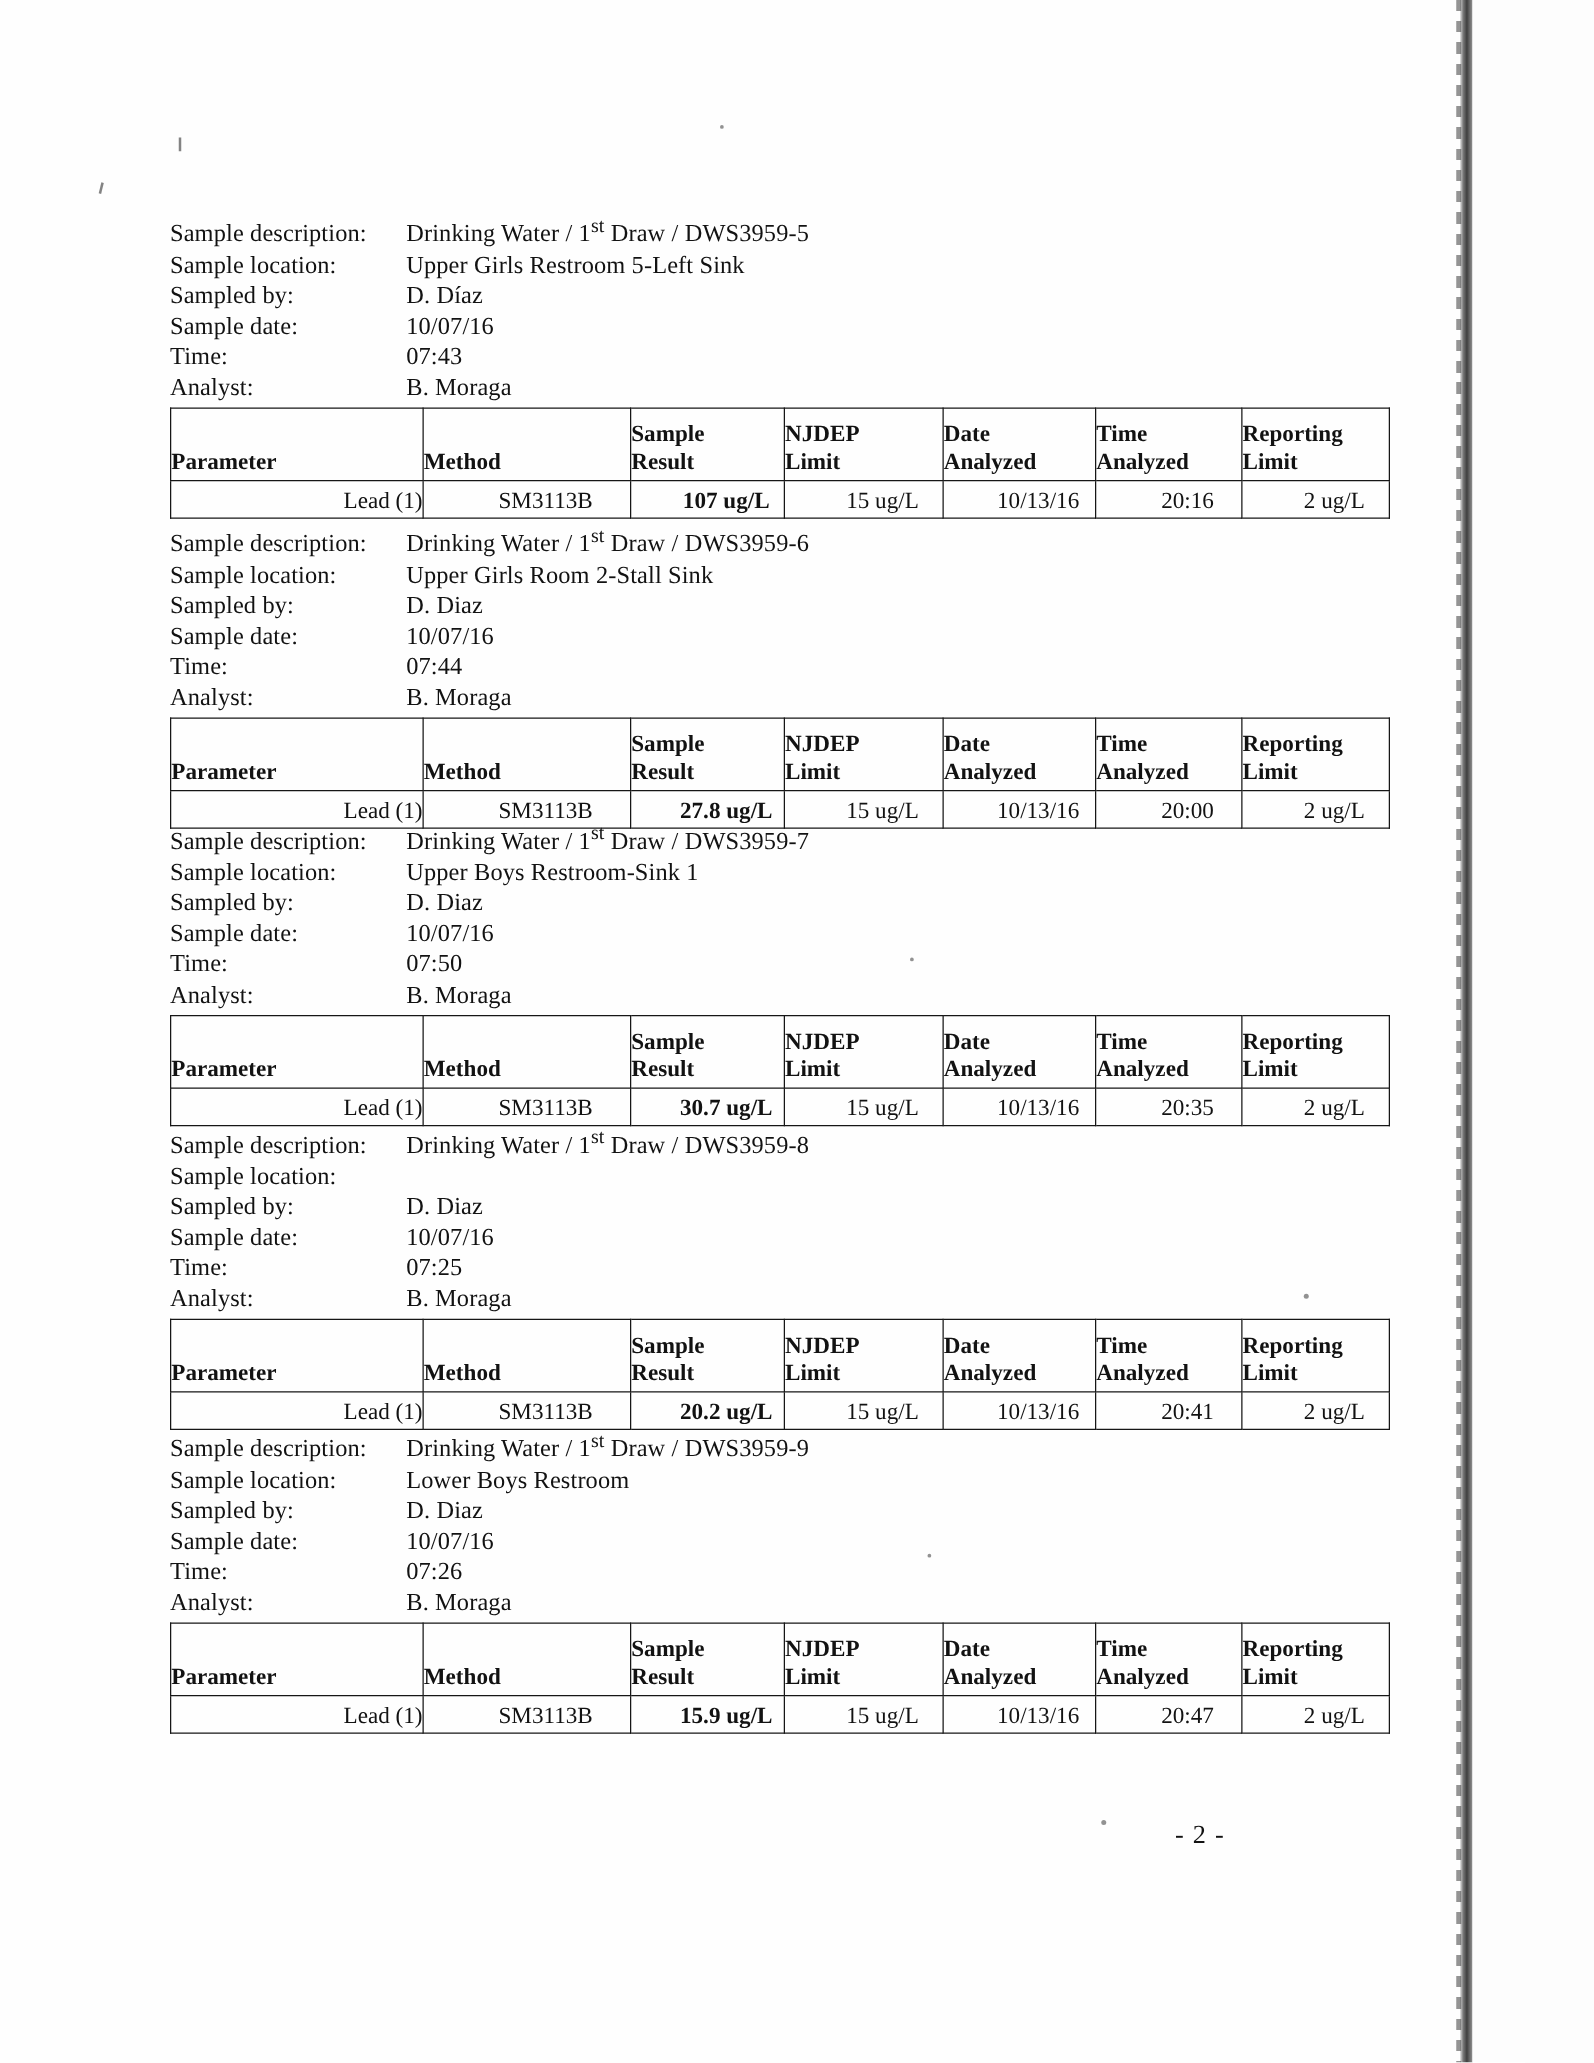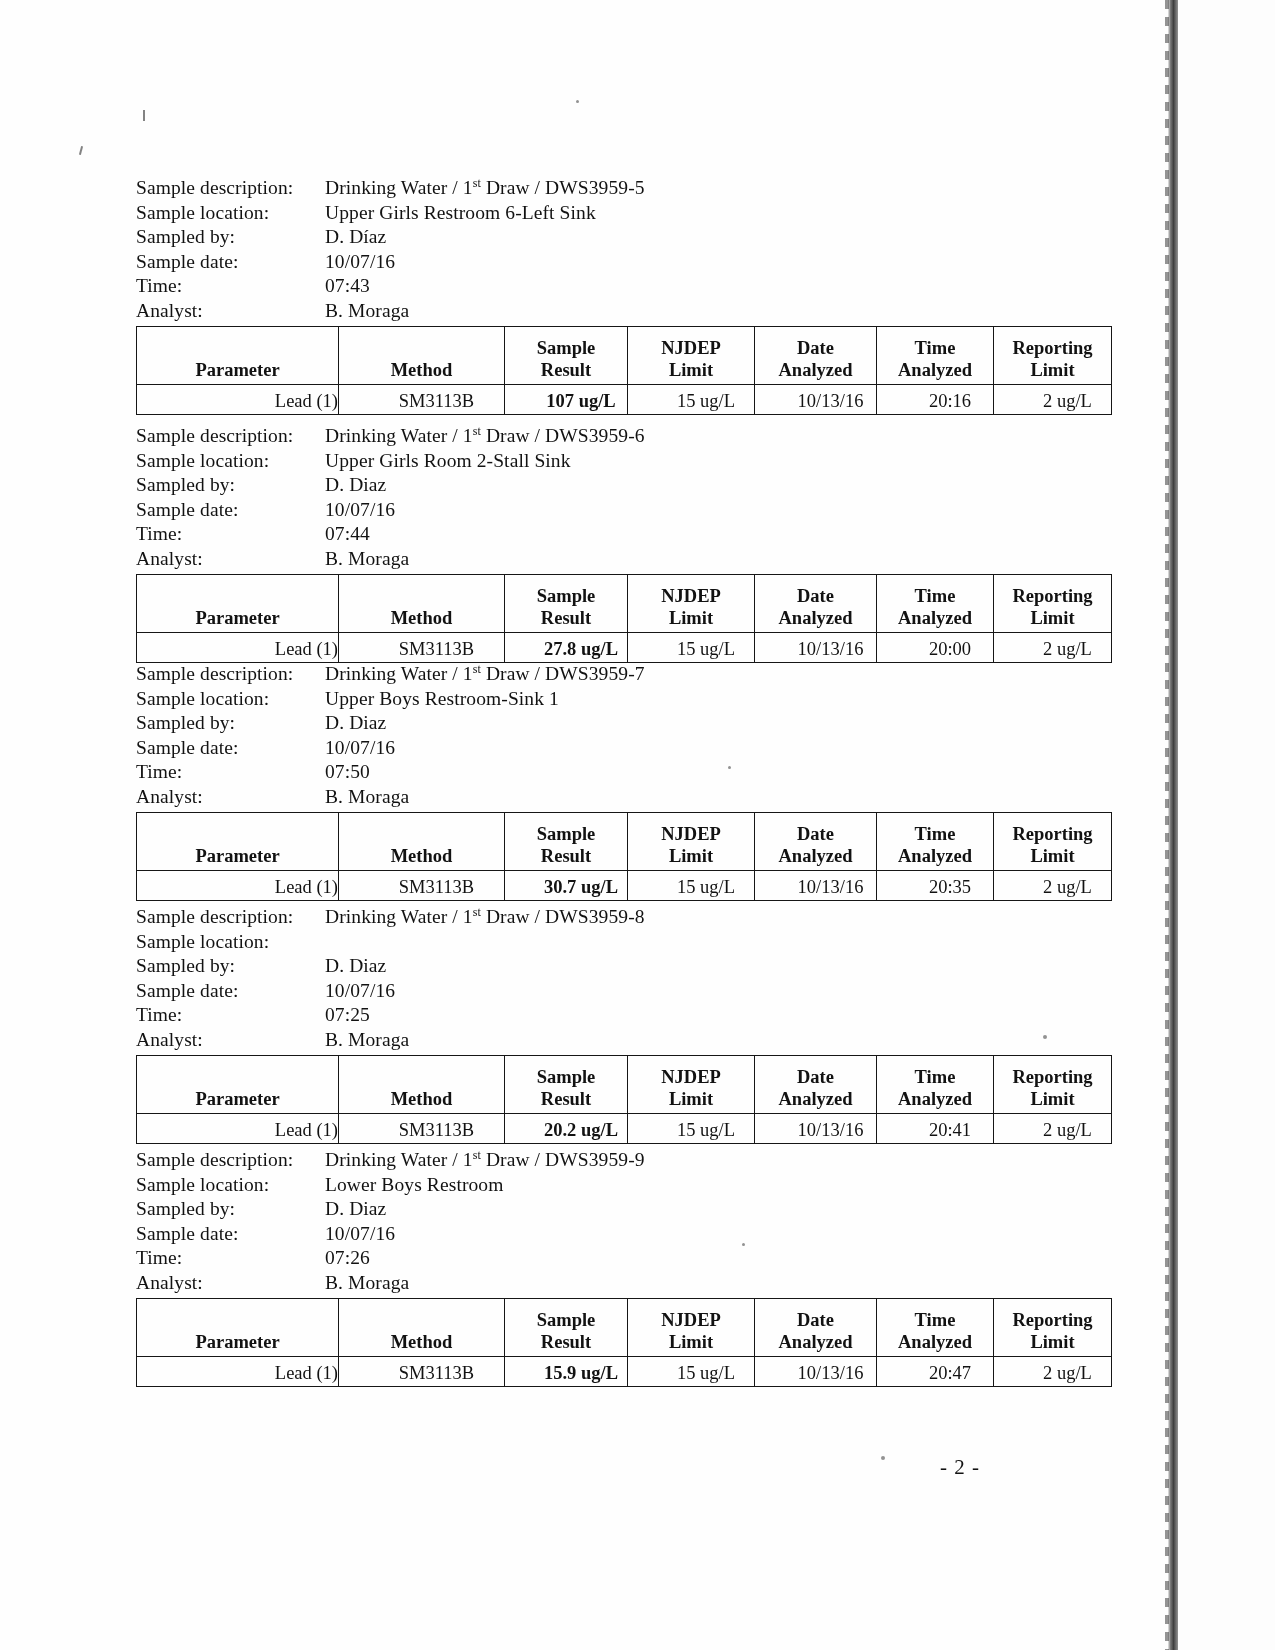--- a/index.html
+++ b/index.html
@@ -86,42 +86,42 @@
   .meta-label {
     width: 189px;
     flex: 0 0 189px;
     letter-spacing: .1px;
   }
   .meta-value {
     flex: 1 1 auto;
     letter-spacing: .1px;
   }
   .meta-value sup {
-    font-size: 12px;
+    font-size: 16px;
     vertical-align: super;
     line-height: 0;
   }
 
   
   table.results {
     border-collapse: collapse;
     width: 975px;
     table-layout: fixed;
     margin-top: 2px;
   }
   table.results th,
   table.results td {
     border: 1.6px solid #161616;
     font-size: 18.5px;
     padding: 0;
     vertical-align: bottom;
   }
   table.results thead th {
     font-weight: bold;
-    text-align: center;
+    text-align: left;
     height: 54px;
     padding-bottom: 3px;
     line-height: 22px;
   }
   table.results thead th .hdr-l1 { display: block; }
   table.results thead th .hdr-l2 { display: block; }
   table.results thead th.param-head,
   table.results thead th.method-head {
     vertical-align: bottom;
   }
@@ -185,21 +185,21 @@
   <div id="content">
 
     <div class="sample-block" style="top:176px;">
       <div class="meta">
         <div class="meta-row">
           <span class="meta-label">Sample description:</span>
           <span class="meta-value"><span>Drinking Water / 1</span><sup>st</sup><span> Draw / DWS3959-5</span></span>
         </div>
         <div class="meta-row">
           <span class="meta-label">Sample location:</span>
-          <span class="meta-value">Upper Girls Restroom 6-Left Sink</span>
+          <span class="meta-value">Upper Girls Restroom 5-Left Sink</span>
         </div>
         <div class="meta-row">
           <span class="meta-label">Sampled by:</span>
           <span class="meta-value">D. Díaz</span>
         </div>
         <div class="meta-row">
           <span class="meta-label">Sample date:</span>
           <span class="meta-value">10/07/16</span>
         </div>
         <div class="meta-row">

